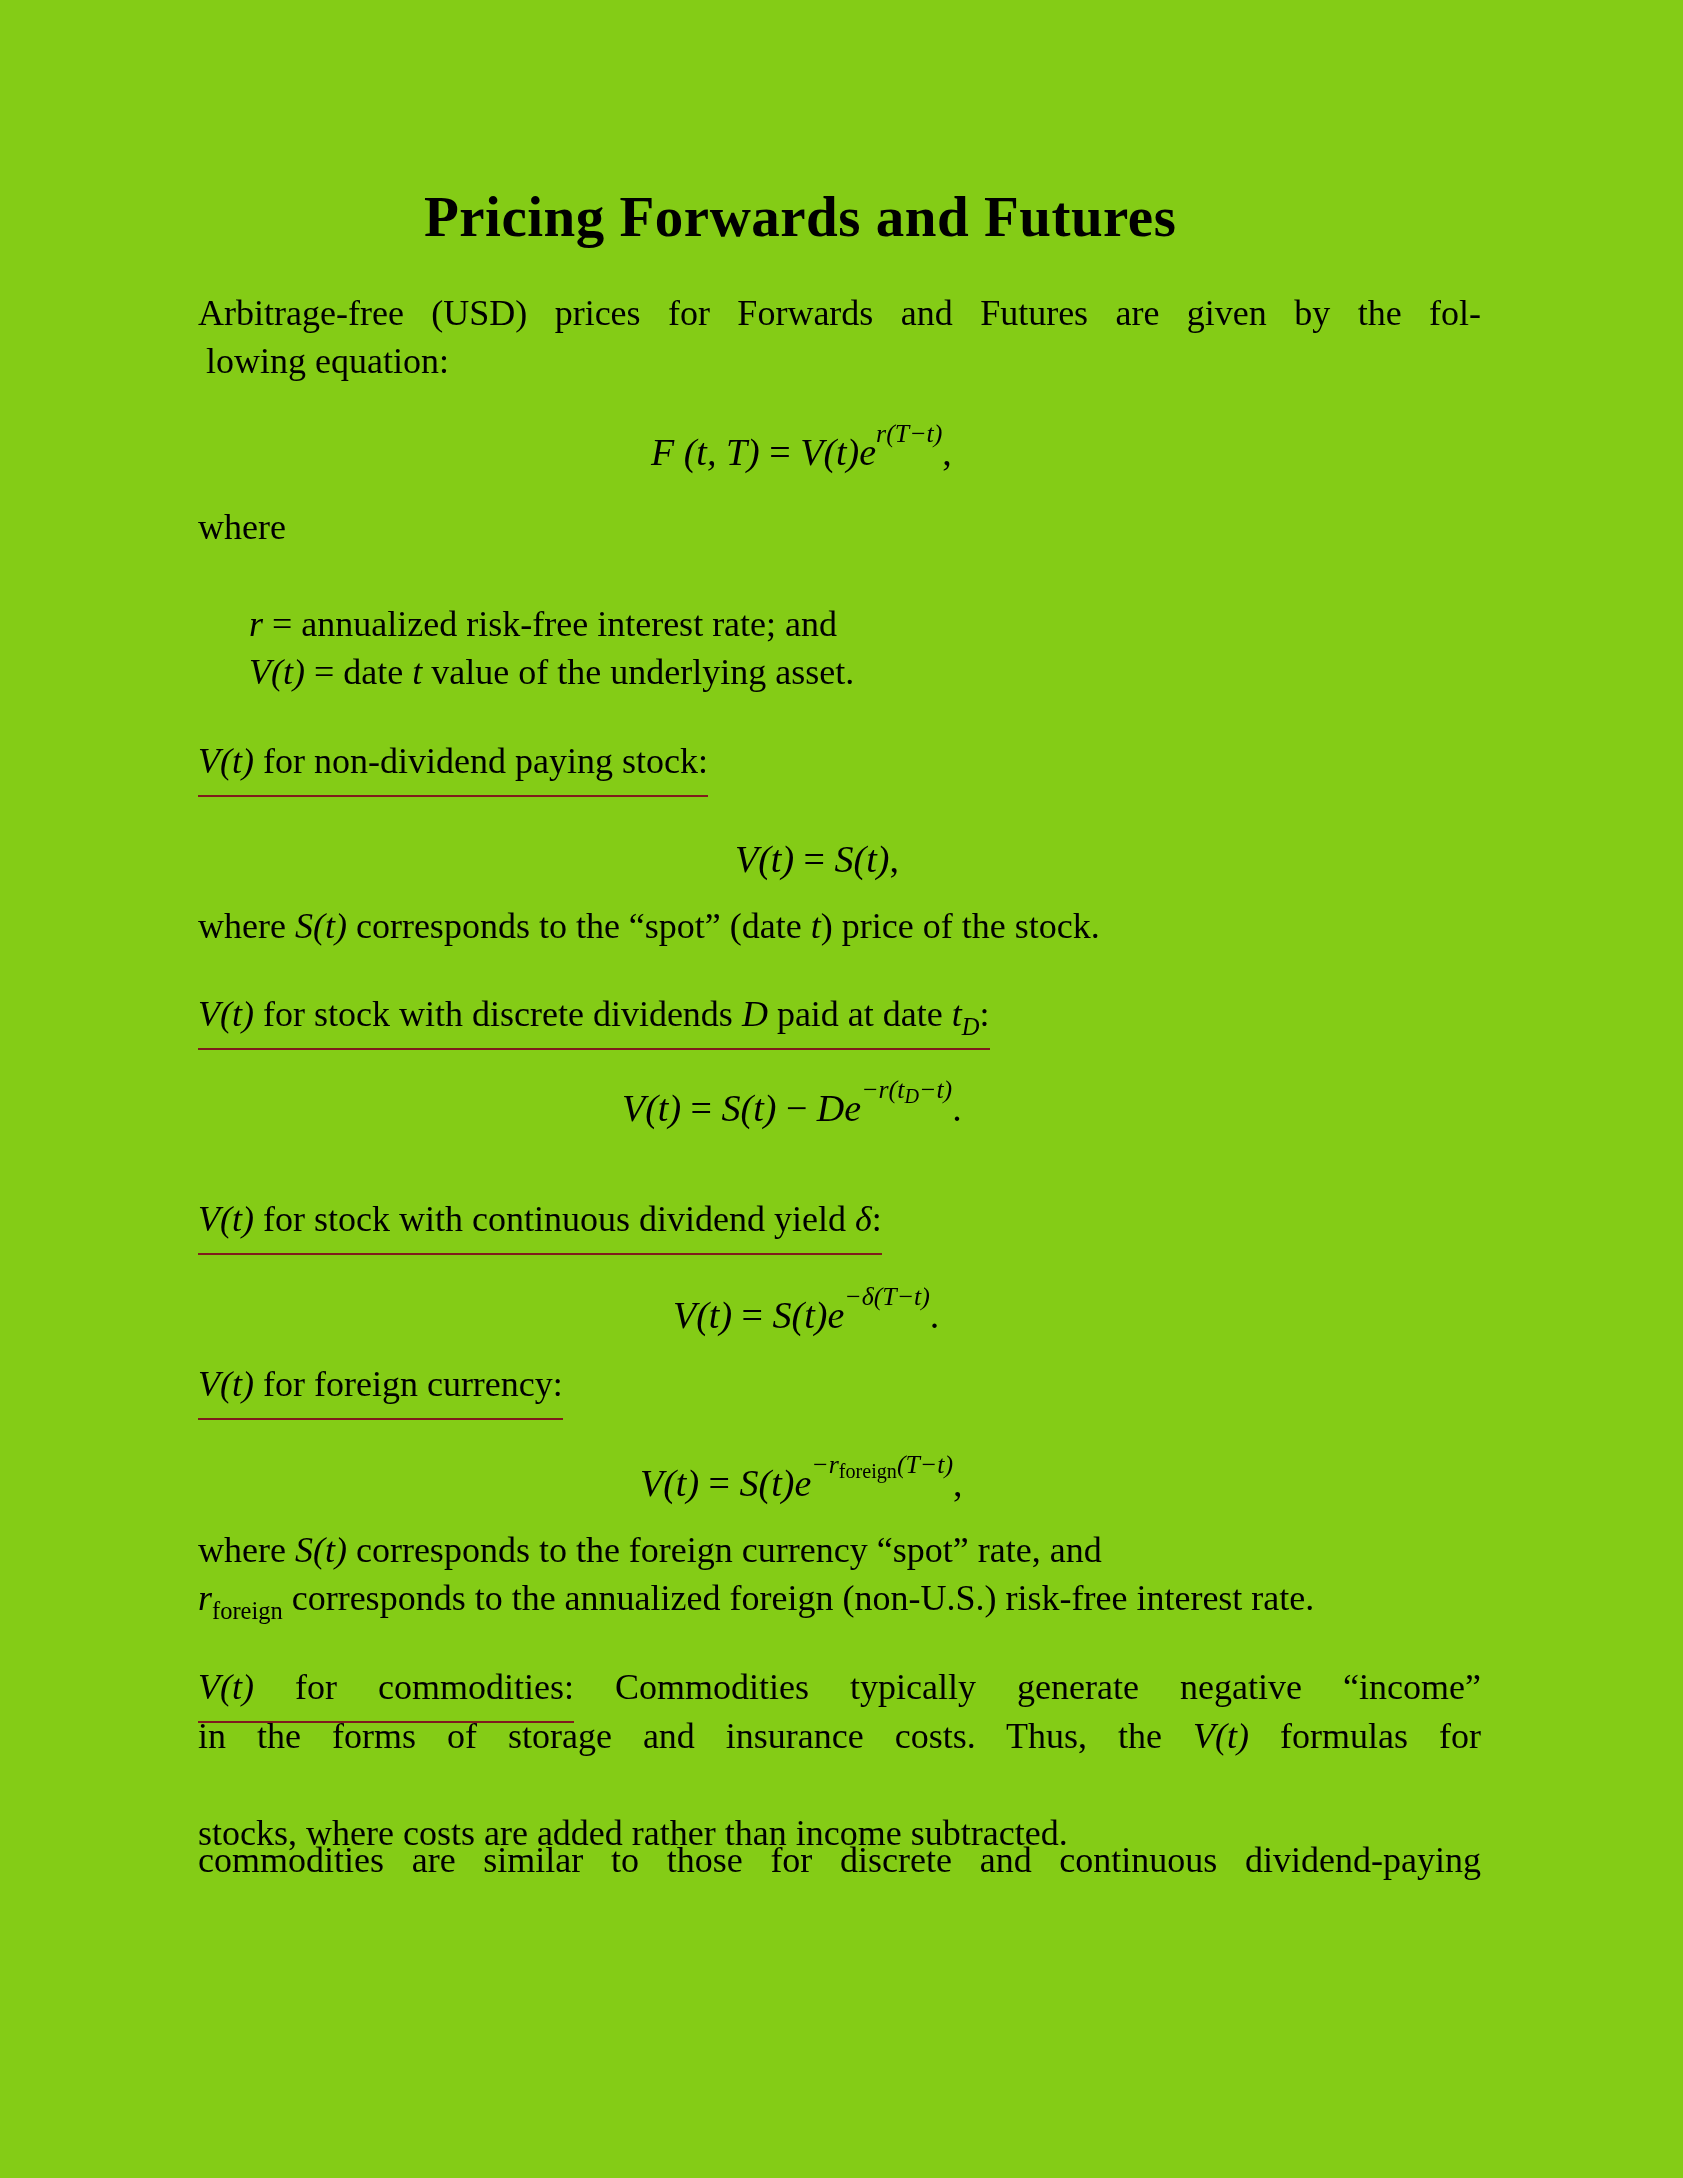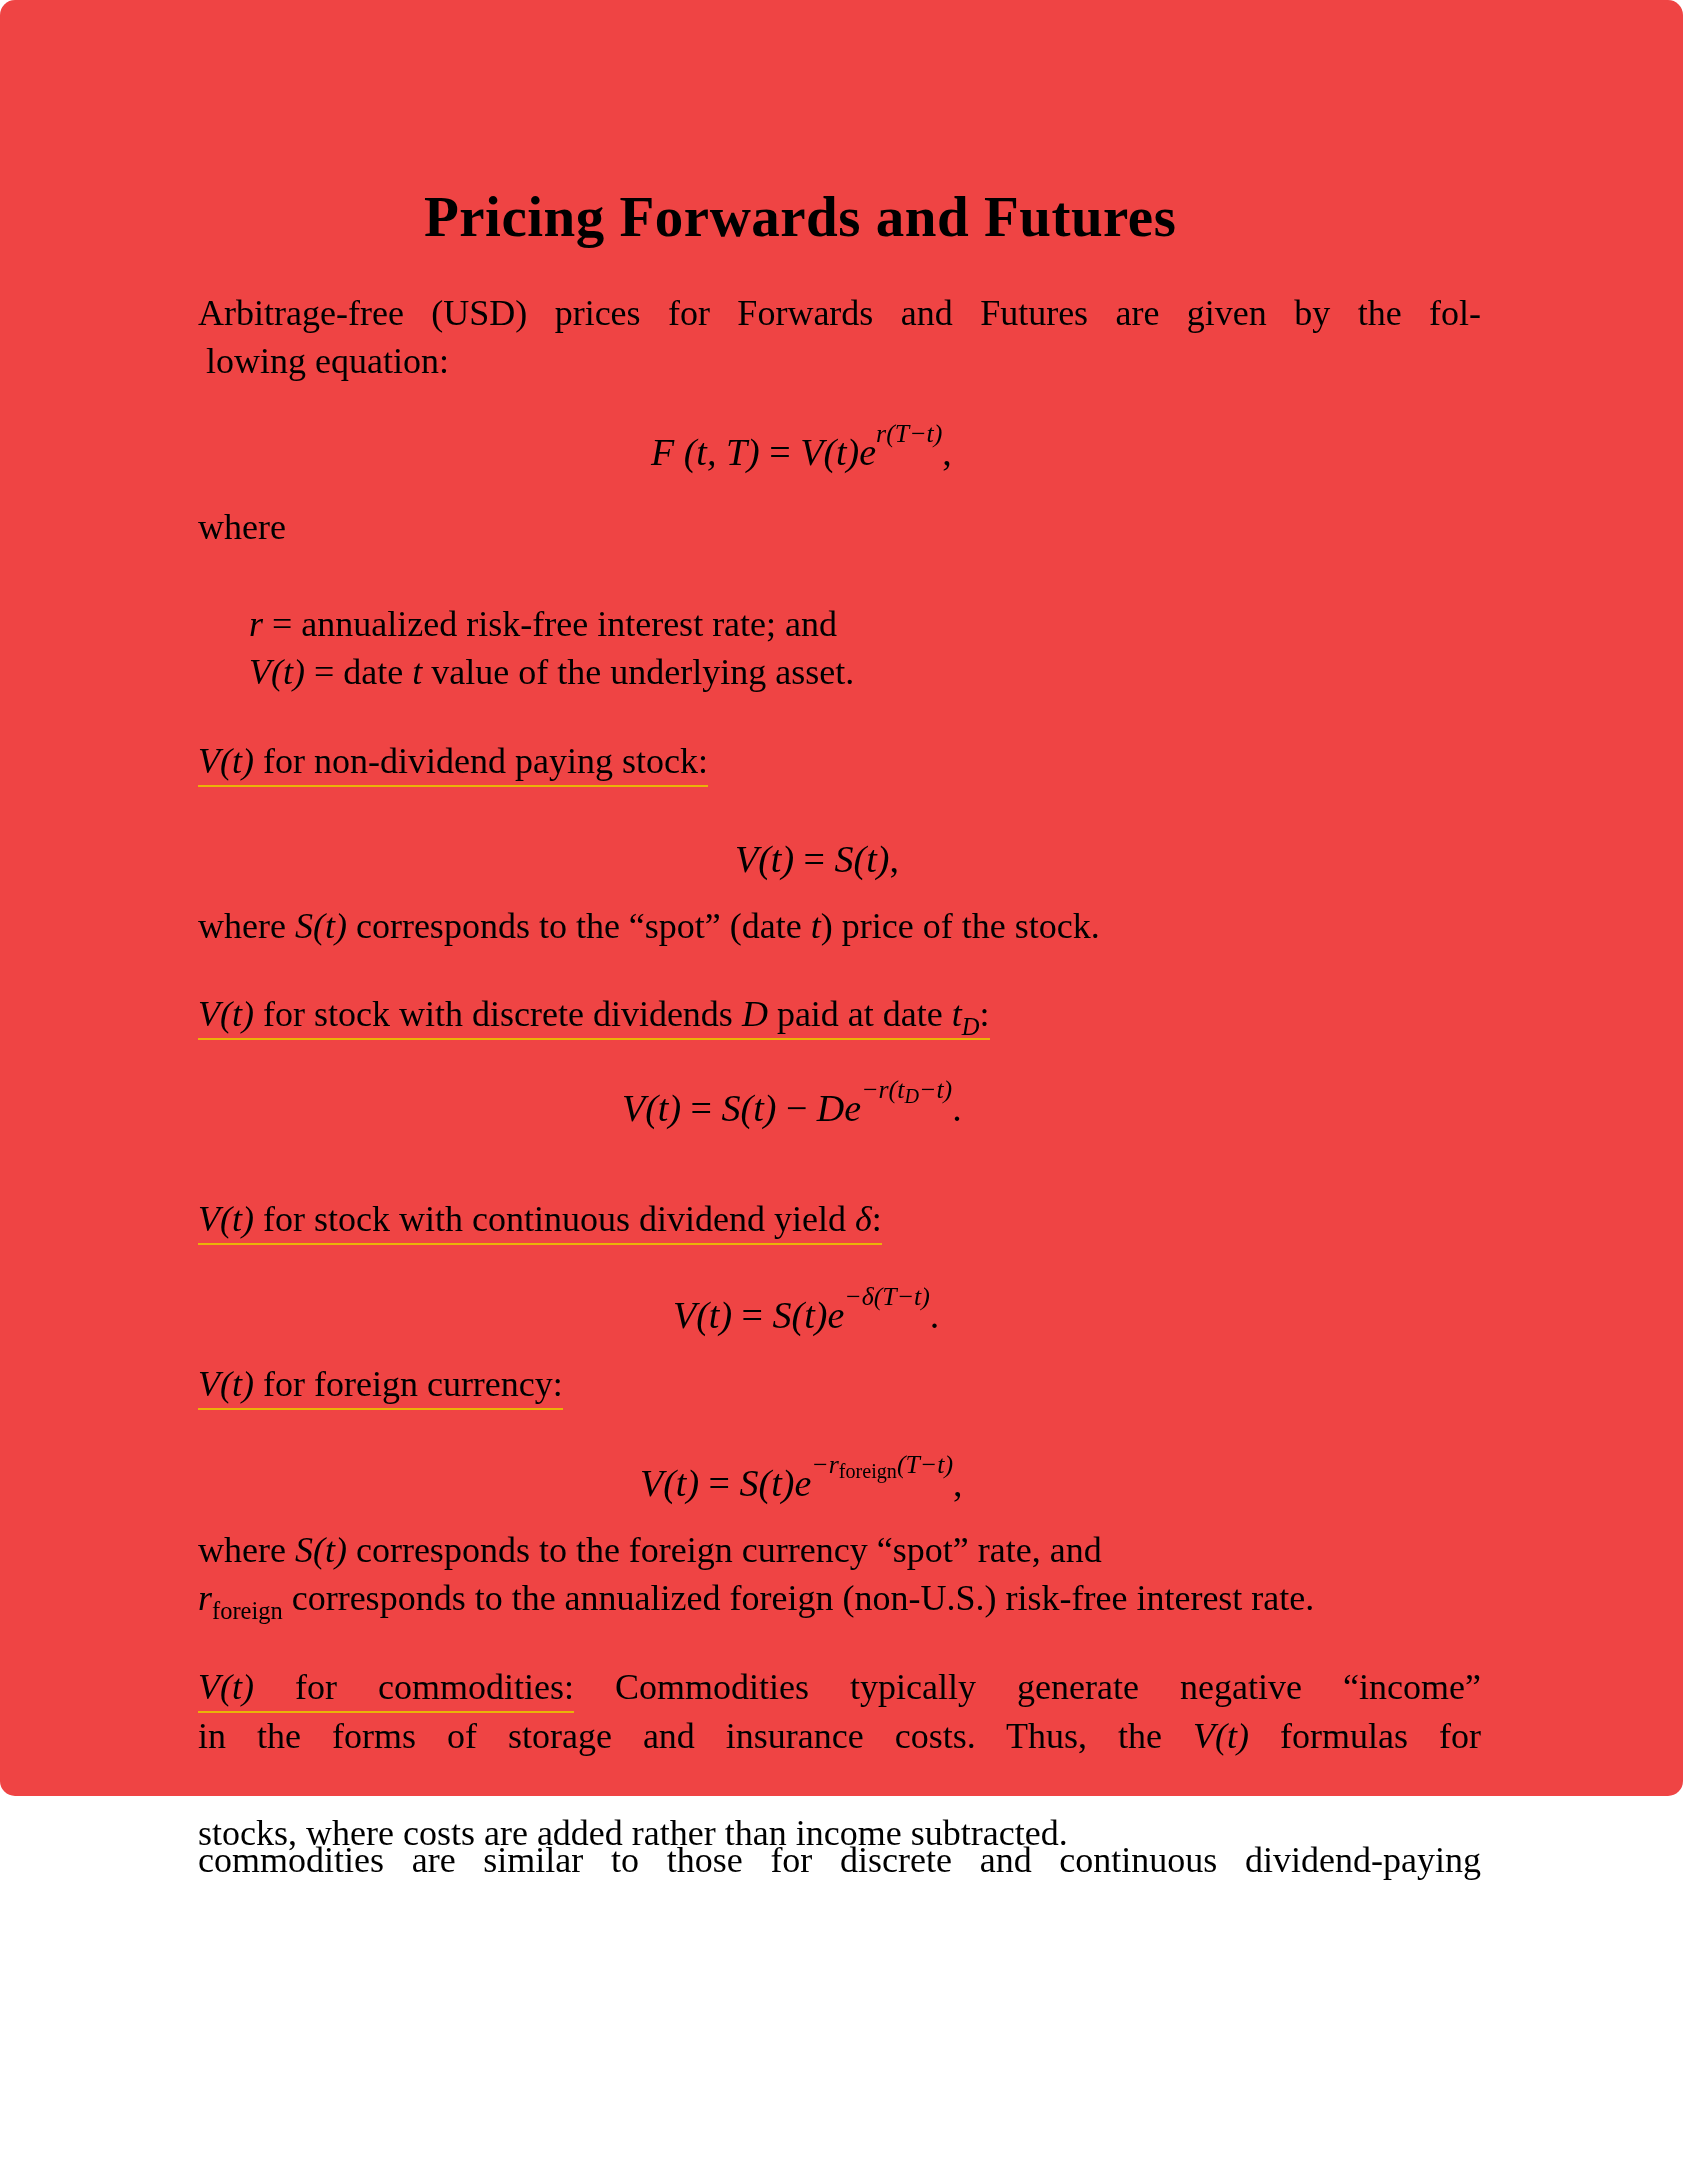--- a/index.html
+++ b/index.html
@@ -1,29 +1,29 @@
 <!DOCTYPE html>
 <html><head>
 <meta charset="utf-8">
 <style>
   html, body { margin: 0; padding: 0; background: #ffffff; }
   body { width: 1683px; height: 2178px; position: relative; overflow: hidden;
          font-family: "Liberation Serif", "DejaVu Serif", serif; color: #000; }
-  .page { position: absolute; left: 0; top: 0; width: 1683px; height: 1796px; background: #ef4444; border-radius: 15px; }
+  .page { position: absolute; left: 0; top: 0; width: 1683px; height: 2178px; background: #84cc16; }
   .abs { position: absolute; white-space: nowrap; }
   .title { font-size: 57px; font-weight: bold; letter-spacing: 0.5px; }
   .txt { font-size: 36px; line-height: 48px; }
   .just { text-align: justify; text-align-last: justify; white-space: normal; }
   .m { font-style: italic; }
   .up { font-style: normal; }
   sup, sub { font-size: 0.68em; line-height: 0; }
   sup { vertical-align: 0.9em; margin-top: 36px; }
   sub { vertical-align: -0.35em; }
   sup sub { font-size: 0.78em; vertical-align: -0.25em; }
-  .u { border-bottom: 2px solid #eab308; padding-bottom: 4px; }
+  .u { border-bottom: 2px solid #7f1d1d; padding-bottom: 14px; }
   .eq { font-size: 38px; }
 </style>
 </head>
 <body>
 
 <div class="page">
 
   <div class="abs title" style="left:424px; top:184px;">Pricing Forwards and Futures</div>
 
   <div class="abs txt just" style="left:198px; top:289px; width:1283px;">Arbitrage-free (USD) prices for Forwards and Futures are given by the fol-</div>

